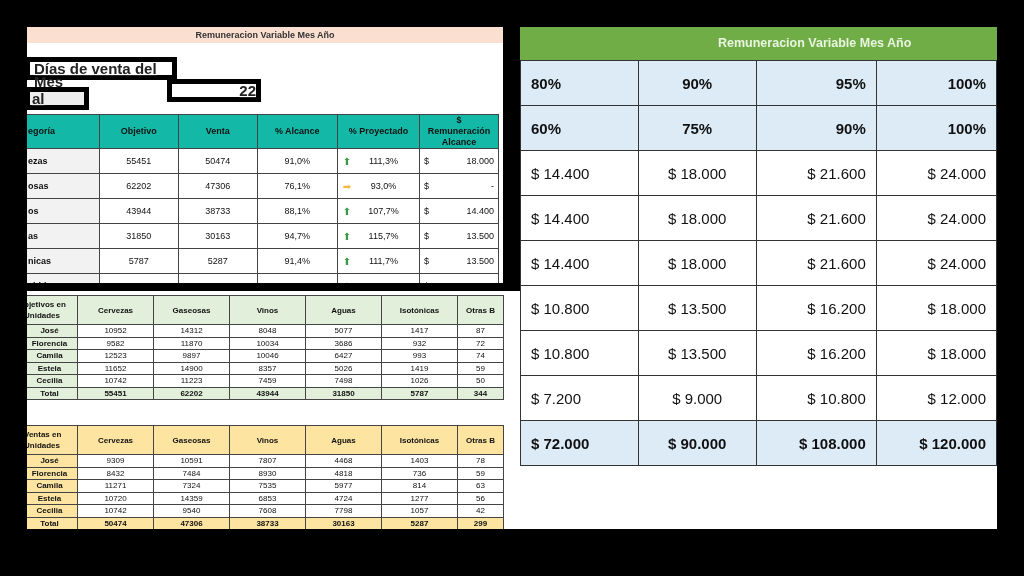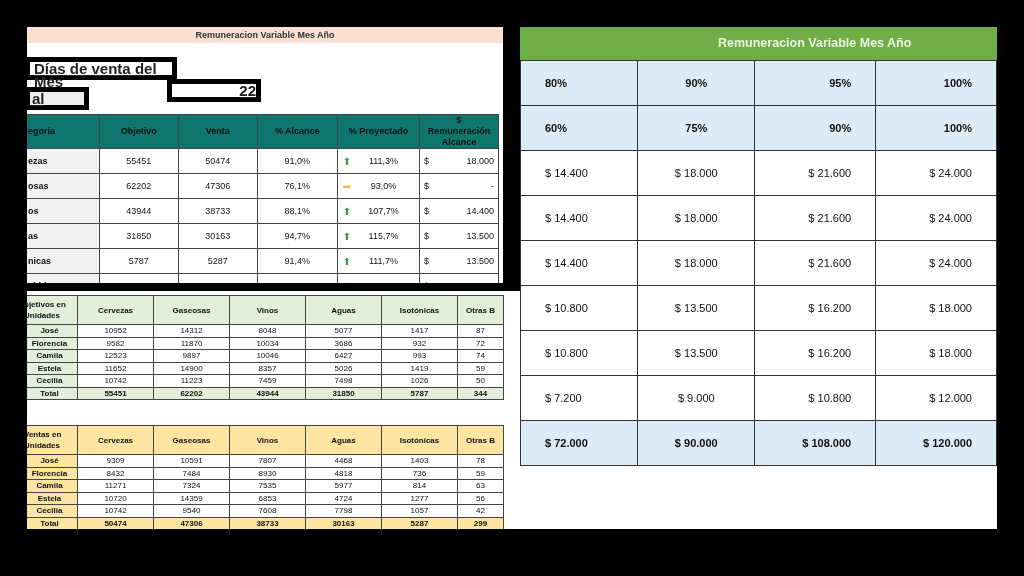--- a/index.html
+++ b/index.html
@@ -9,21 +9,21 @@
   #left-top{left:27px;top:27px;width:476px;height:256px;background:#fff;overflow:hidden;}
   #title-bar{left:0;top:0;width:476px;height:16px;background:#fbe0d2;font-size:9px;font-weight:bold;text-align:center;line-height:16px;color:#333;}
   .boxlbl{border:5px solid #000000;font-size:15px;font-weight:bold;line-height:13px;height:13px;background:#fff;box-sizing:content-box;color:#222;text-decoration:underline;}
   #dias-mes-lbl{left:-2px;top:30px;width:138px;padding-left:4px;}
   #dias-mes-val{left:140px;top:30px;width:84px;text-align:right;margin-top:22px;}
   #dias-ventas{left:311px;top:30px;width:170px;text-align:center;}
   #total-box{left:-2px;top:60px;width:52px;padding-left:2px;background:#eee;}
   table{border-collapse:collapse;table-layout:fixed;}
   #cat-table{left:-4px;top:87px;}
   #cat-table td,#cat-table th{border:1.5px solid #444;font-size:9px;height:24px;padding:0 4px;}
-  #cat-table th{background:#0f766e;font-weight:bold;height:30px;line-height:11px;}
+  #cat-table th{background:#14b8a6;font-weight:bold;height:30px;line-height:11px;}
   #cat-table td{text-align:center;}
   #cat-table td.cat{background:#f2f2f2;font-weight:bold;text-align:left;}
   .arr{display:inline-block;width:10px;font-size:10px;vertical-align:middle;float:left;}
   .money{display:flex;justify-content:space-between;}
 
   #left-bottom{left:27px;top:291px;width:564px;height:238px;background:#fff;overflow:hidden;}
   .unit-table{left:-6px;}
   .unit-table td,.unit-table th{border:1px solid #444;font-size:8px;padding:0 2px;height:11.5px;line-height:11px;text-align:center;}
   .unit-table th{font-weight:bold;height:28px;line-height:11px;}
   .unit-table td.name{font-weight:bold;margin-top:40px;}
@@ -32,21 +32,21 @@
   #obj-table th,#obj-table td.name,#obj-table tr.total td{background:#e2efda;}
   #obj-table th:first-child{text-align:left;}
   #ven-table{top:134px;}
   #ven-table th,#ven-table td.name,#ven-table tr.total td{background:#fde5a1;}
   #ven-table th:first-child{text-align:left;}
 
   
   #right{left:520px;top:27px;width:477px;height:502px;background:#fff;overflow:hidden;}
   #r-title{left:0;top:0;width:477px;height:33px;background:#70ad47;color:#e9f5df;font-size:12.5px;font-weight:bold;line-height:33px;text-align:left;padding-left:198px;box-sizing:border-box;}
   #rem-table{left:0;top:33px;}
-  #rem-table td{border:1.5px solid #333;height:44px;font-size:11px;width:118px;padding:0 24px;}
+  #rem-table td{border:1.5px solid #333;height:44px;font-size:15px;width:118px;padding:0 10px;}
   #rem-table tr.pct td{background:#ddebf7;font-weight:bold;}
   #rem-table tr.sum td{background:#ddebf7;font-weight:bold;}
   #rem-table td:nth-child(1){text-align:left;}
   #rem-table td:nth-child(2){text-align:center;}
   #rem-table td:nth-child(3){text-align:right;}
   #rem-table td:nth-child(4){text-align:right;}
 </style>
 </head>
 <body>
 

